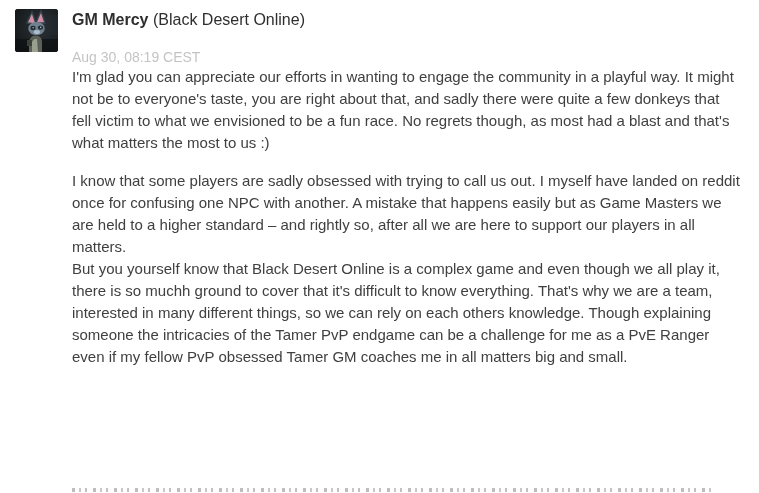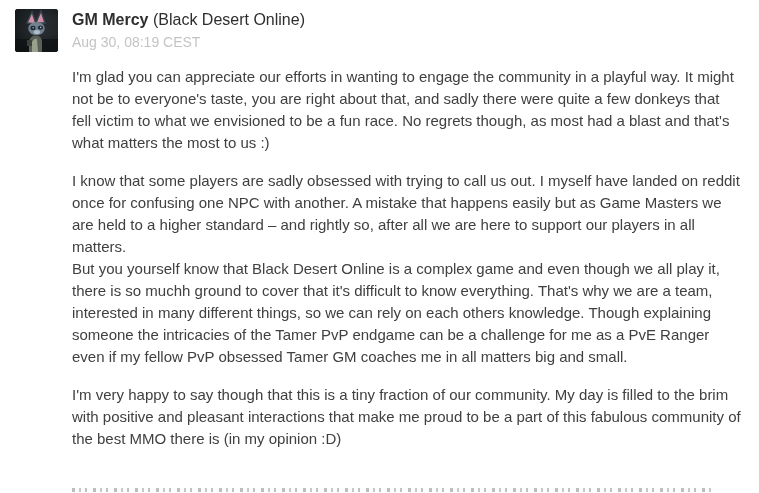--- a/index.html
+++ b/index.html
@@ -33,21 +33,21 @@
     font-size: 16px;
     line-height: 20px;
     color: #2e2e2e;
     white-space: nowrap;
   }
   .author-name { font-weight: 700; }
   .author-org  { font-weight: 400; }
   .timestamp {
     position: absolute;
     left: 72px;
-    top: 34px;
+    top: 49px;
     font-size: 14px;
     line-height: 17px;
     color: #c4c4c4;
   }
   .message {
     position: absolute;
     left: 72px;
     top: 66px;
     width: 670px;
     font-size: 15px;
@@ -112,18 +112,17 @@
   <div class="author-line">
     <span class="author-name">GM Mercy</span><span> </span><span class="author-org">(Black Desert Online)</span>
   </div>
 
   <div class="timestamp">Aug 30, 08:19 CEST</div>
 
   <div class="message">
     <p>I'm glad you can appreciate our efforts in wanting to engage the community in a playful way. It might not be to everyone's taste, you are right about that, and sadly there were quite a few donkeys that fell victim to what we envisioned to be a fun race. No regrets though, as most had a blast and that's what matters the most to us :)</p>
     <p>I know that some players are sadly obsessed with trying to call us out. I myself have landed on reddit once for confusing one NPC with another. A mistake that happens easily but as Game Masters we are held to a higher standard – and rightly so, after all we are here to support our players in all matters.
 But you yourself know that Black Desert Online is a complex game and even though we all play it, there is so muchh ground to cover that it's difficult to know everything. That's why we are a team, interested in many different things, so we can rely on each others knowledge. Though explaining someone the intricacies of the Tamer PvP endgame can be a challenge for me as a PvE Ranger even if my fellow PvP obsessed Tamer GM coaches me in all matters big and small.</p>
-    <p>I'm very happy to say though that this is a tiny fraction of our community. My day is filled to the brim with positive and pleasant interactions that make me proud to be a part of this fabulous community of the best MMO there is (in my opinion :D)</p>
   </div>
 
   <div class="clipped-line"></div>
 
 </div>
 
 </body></html>

